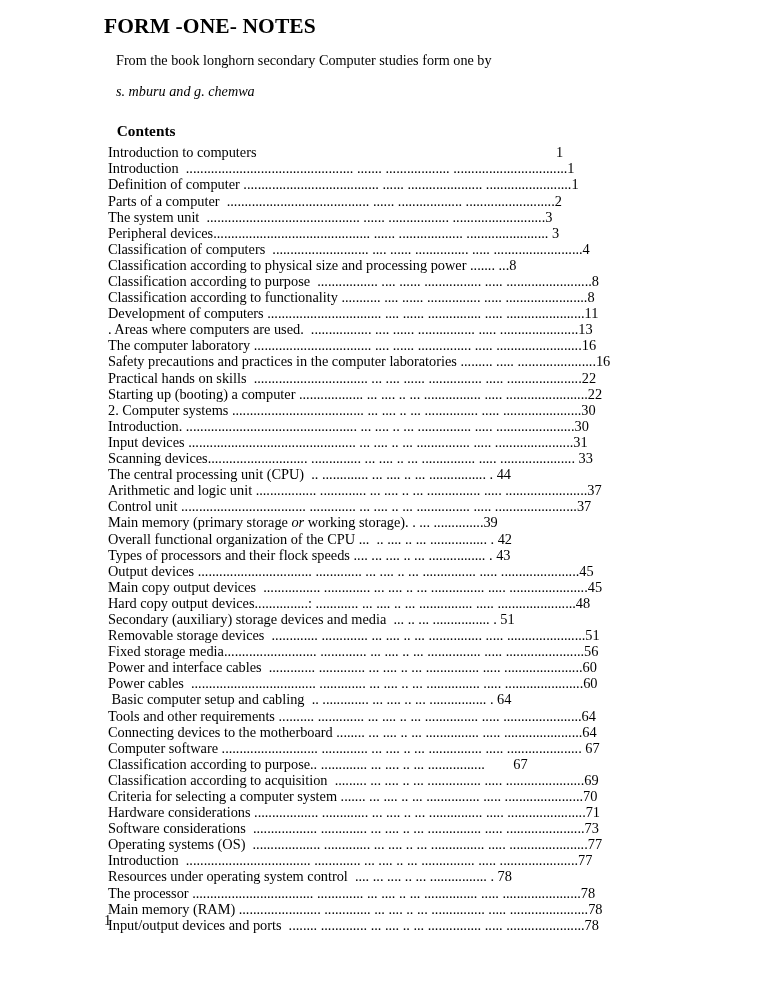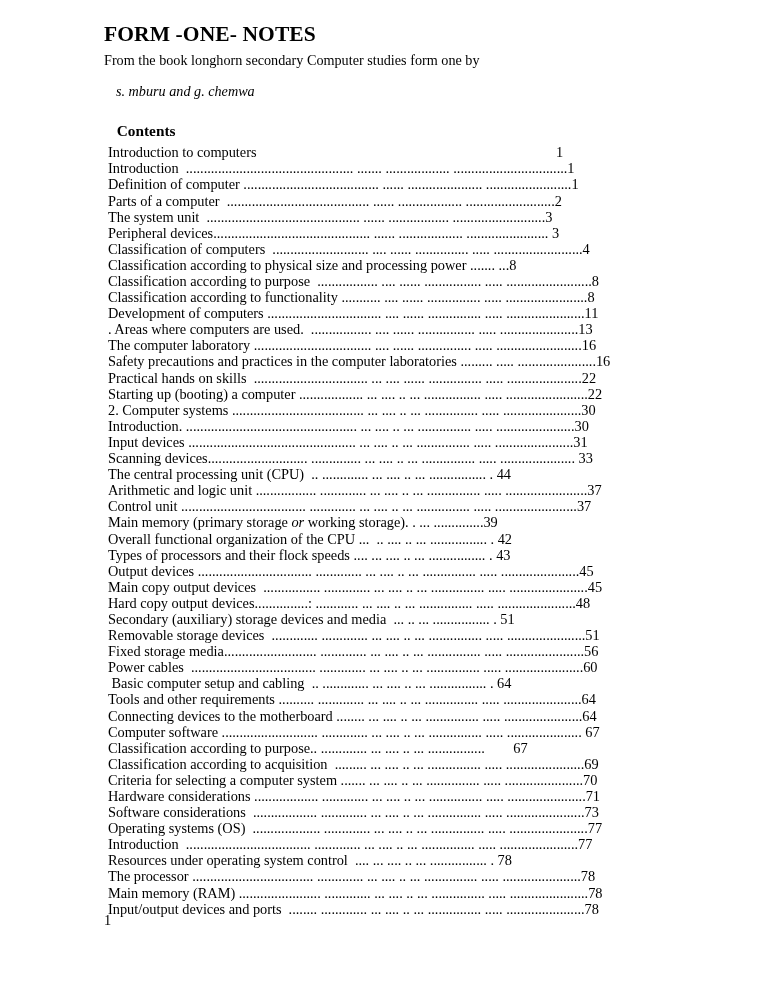--- a/index.html
+++ b/index.html
@@ -14,34 +14,34 @@
     font-family: "Liberation Serif", "DejaVu Serif", serif;
     color: #000000;
     overflow: hidden;
     position: relative;
   }
   .page {
     position: relative;
     width: 768px;
     height: 994px;
     box-sizing: border-box;
-    padding: 22px 128px 0 104px;
+    padding: 14px 128px 0 104px;
   }
   .doc-title {
     font-size: 21.5px;
     font-weight: bold;
     letter-spacing: 0.1px;
     line-height: 1.18;
     margin: 0 0 4px 0;
     white-space: pre;
   }
   .subtitle {
     font-size: 14.2px;
     line-height: 1.30;
-    margin: 0;
+    margin: 12px;
     white-space: pre;
   }
   .subtitle-italic {
     font-size: 14.2px;
     font-style: italic;
     line-height: 1.30;
     margin: 12px;
     white-space: pre;
   }
   .contents-heading {
@@ -114,20 +114,21 @@
       <li class="toc-entry"><span>Control unit ................................... ............. ... .... .. ... ............... ..... .......................37</span></li>
       <li class="toc-entry"><span>Main memory (primary storage </span><span class="ital">or</span><span> working storage). . ... ..............39</span></li>
       <li class="toc-entry"><span>Overall functional organization of the CPU ...  .. .... .. ... ................ . 42</span></li>
       <li class="toc-entry"><span>Types of processors and their flock speeds .... ... .... .. ... ................ . 43</span></li>
       <li class="toc-entry"><span>Output devices ................................ ............. ... .... .. ... ............... ..... ......................45</span></li>
       <li class="toc-entry"><span>Main copy output devices  ................ ............. ... .... .. ... ............... ..... ......................45</span></li>
       <li class="toc-entry"><span>Hard copy output devices...............: ............ ... .... .. ... ............... ..... ......................48</span></li>
       <li class="toc-entry"><span>Secondary (auxiliary) storage devices and media  ... .. ... ................ . 51</span></li>
       <li class="toc-entry"><span>Removable storage devices  ............. ............. ... .... .. ... ............... ..... ......................51</span></li>
       <li class="toc-entry"><span>Fixed storage media.......................... ............. ... .... .. ... ............... ..... ......................56</span></li>
+      <li class="toc-entry"><span>Power and interface cables  ............. ............. ... .... .. ... ............... ..... ......................60</span></li>
       <li class="toc-entry"><span>Power cables  ................................... ............. ... .... .. ... ............... ..... ......................60</span></li>
       <li class="toc-entry"><span> Basic computer setup and cabling  .. ............. ... .... .. ... ................ . 64</span></li>
       <li class="toc-entry"><span>Tools and other requirements .......... ............. ... .... .. ... ............... ..... ......................64</span></li>
       <li class="toc-entry"><span>Connecting devices to the motherboard ........ ... .... .. ... ............... ..... ......................64</span></li>
       <li class="toc-entry"><span>Computer software ........................... ............. ... .... .. ... ............... ..... ..................... 67</span></li>
       <li class="toc-entry"><span>Classification according to purpose.. ............. ... .... .. ... ................        67</span></li>
       <li class="toc-entry"><span>Classification according to acquisition  ......... ... .... .. ... ............... ..... ......................69</span></li>
       <li class="toc-entry"><span>Criteria for selecting a computer system ....... ... .... .. ... ............... ..... ......................70</span></li>
       <li class="toc-entry"><span>Hardware considerations .................. ............. ... .... .. ... ............... ..... ......................71</span></li>
       <li class="toc-entry"><span>Software considerations  .................. ............. ... .... .. ... ............... ..... ......................73</span></li>

